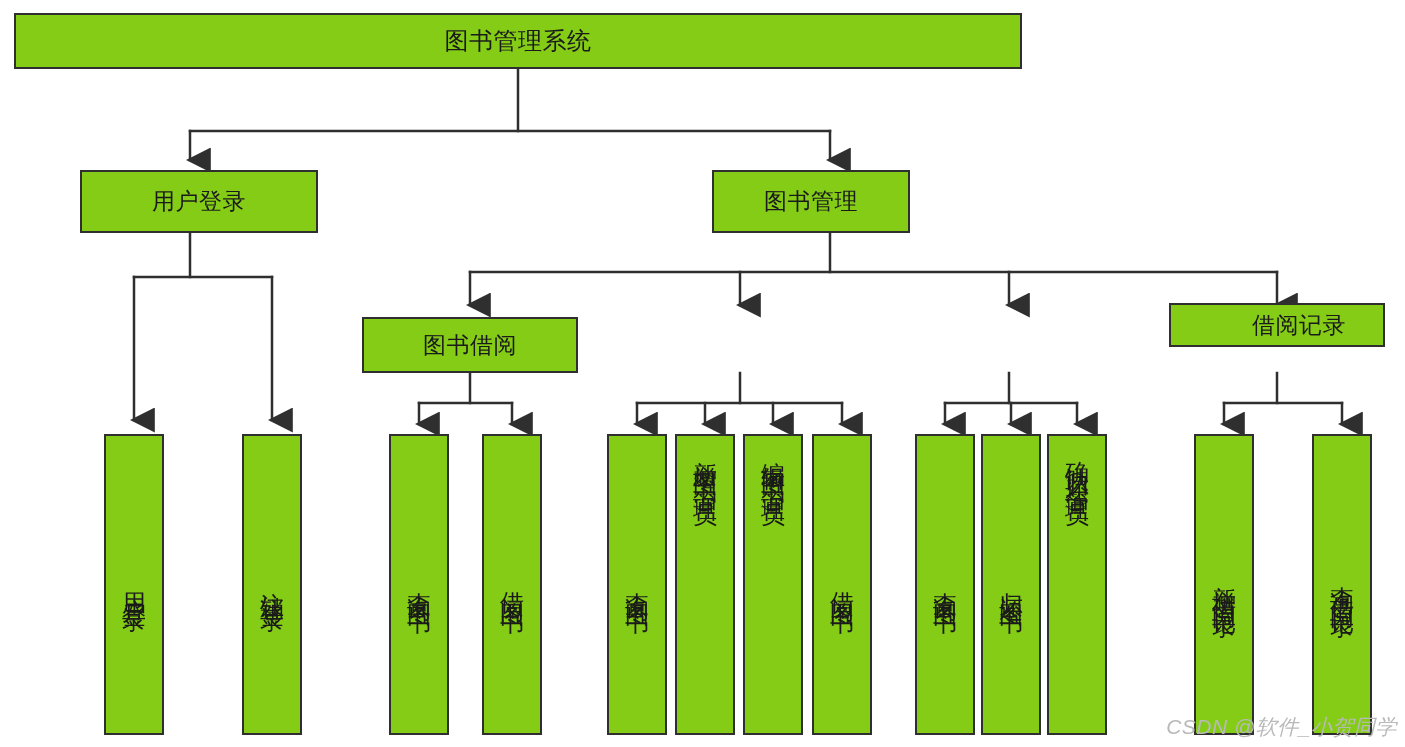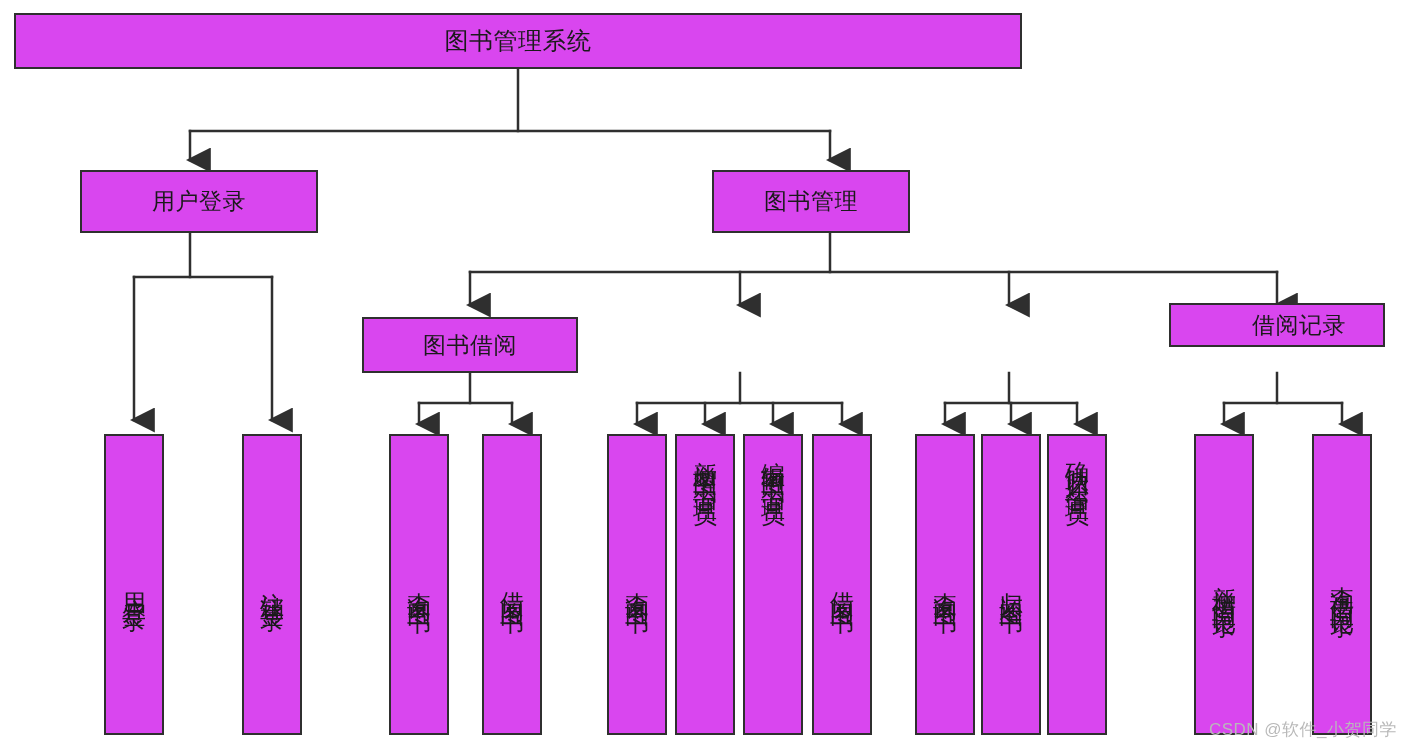--- a/index.html
+++ b/index.html
@@ -22,21 +22,21 @@
     left: 0;
     top: 0;
     width: 1405px;
     height: 747px;
     pointer-events: none;
   }
   .node {
     position: absolute;
     box-sizing: border-box;
     border: 2.5px solid #2f2f2f;
-    background: #d946ef;
+    background: #84cc16;
     display: flex;
     align-items: center;
     justify-content: center;
     color: #1a1a1a;
   }
   .node .label {
     display: block;
     text-align: center;
     line-height: 1.06;
     letter-spacing: 0.5px;
@@ -64,24 +64,25 @@
   }
   
   .node.vert.center {
     align-items: center;
     padding-top: 0;
   }
   .watermark {
     position: absolute;
     right: 8px;
     bottom: 6px;
-    font-size: 17px;
+    font-size: 21px;
     color: #b9b9b9;
     letter-spacing: 0.5px;
     white-space: nowrap;
+    font-style: italic;
   }
 </style>
 </head>
 <body>
 
 <div id="canvas">
 
   <svg class="wires" viewBox="0 0 1405 747" xmlns="http://www.w3.org/2000/svg">
     <defs>
       <marker id="arrow" viewBox="0 0 12 12" refX="6" refY="10" markerWidth="10" markerHeight="10" orient="auto-start-reverse">

